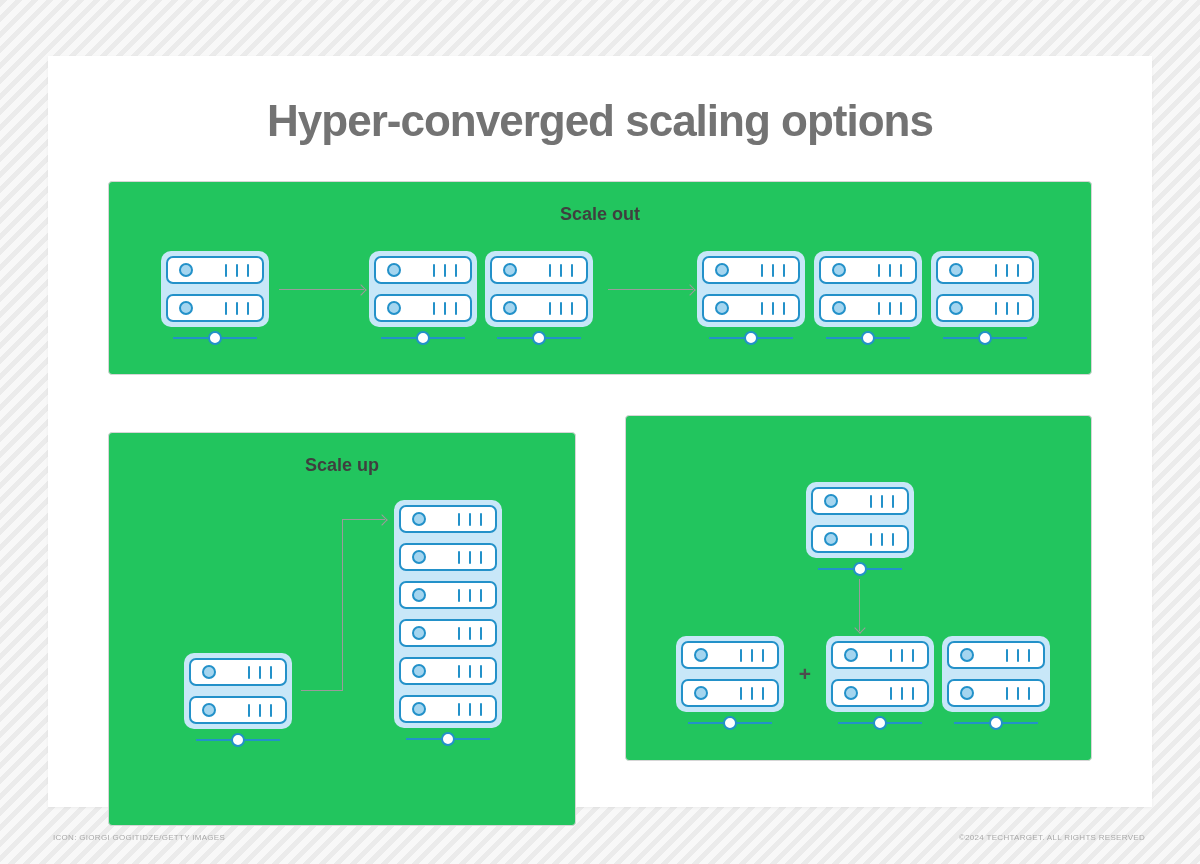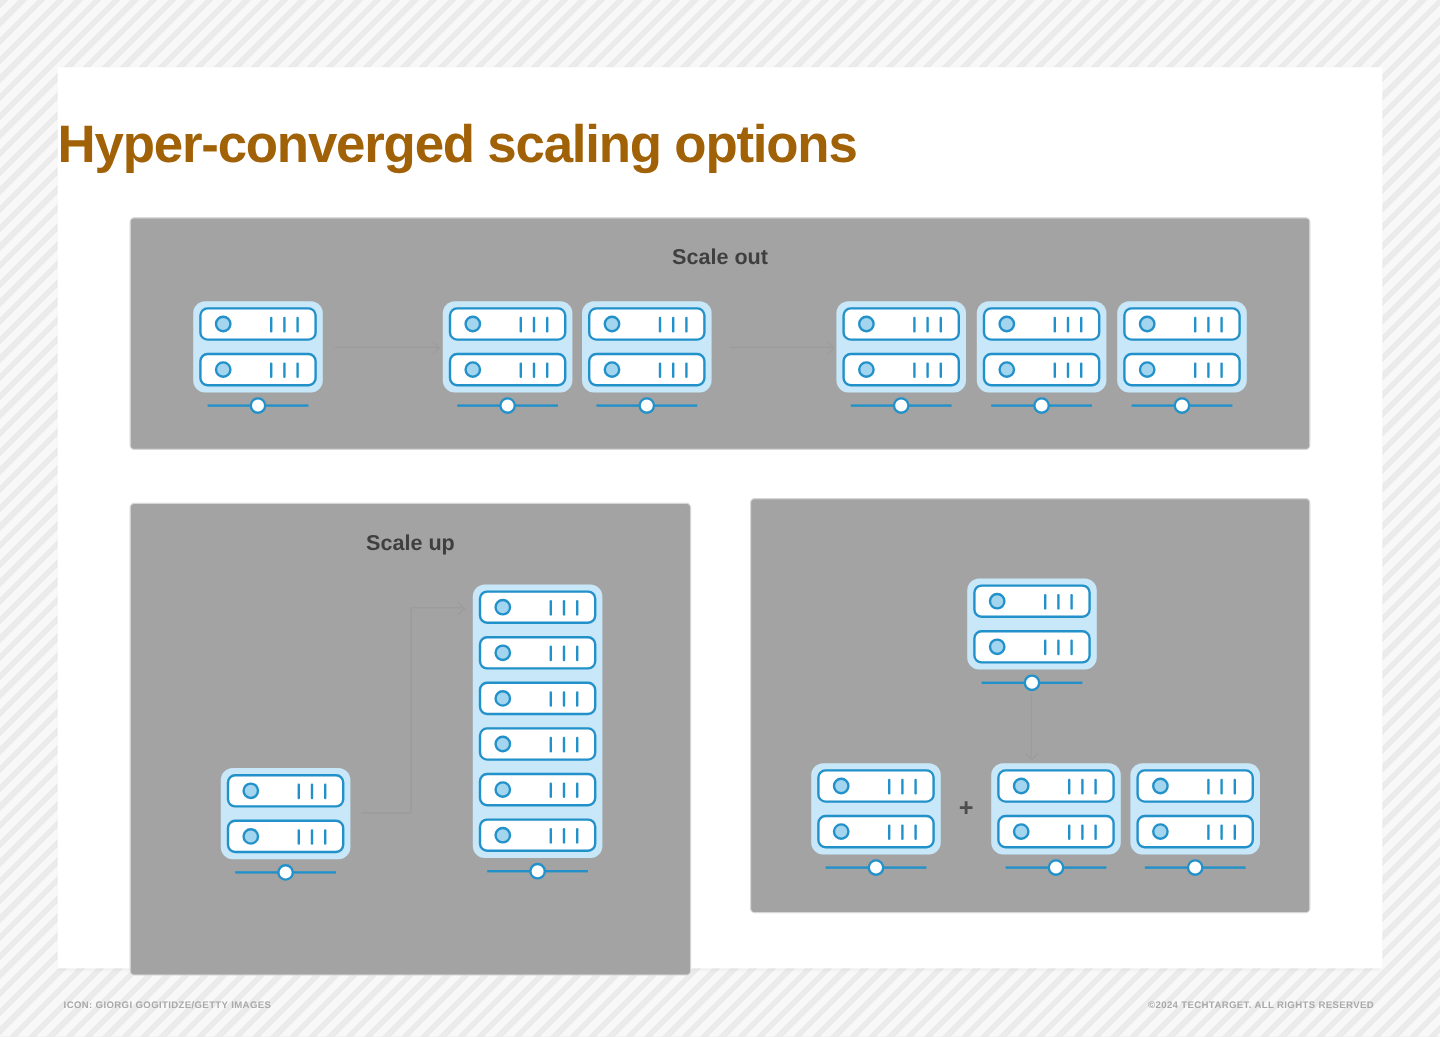--- a/index.html
+++ b/index.html
@@ -11,30 +11,30 @@
     background:repeating-linear-gradient(135deg,#ebebeb 0 5px,#f8f8f8 5px 11px);
   }
 
   .card{
     position:absolute; left:48px; top:56px; width:1104px; height:751px;
     background:#ffffff; box-shadow:0 1px 3px rgba(0,0,0,0.05);
   }
 
   .main-title{
     position:absolute; left:0; top:40px; width:100%;
-    text-align:left; font-size:44px; font-weight:bold;
-    letter-spacing:-1px; color:#a16207;
+    text-align:center; font-size:44px; font-weight:bold;
+    letter-spacing:-1px; color:#737373;
   }
 
   .panel{
-    position:absolute; background:#a3a3a3;
+    position:absolute; background:#22c55e;
     border:1px solid #d6d6d6; border-radius:4px;
   }
   .panel-out     { left:60px;  top:125px; width:984px; height:194px; }
-  .panel-up      { left:60px;  top:363px; width:468px; height:394px; }
+  .panel-up      { left:60px;  top:376px; width:468px; height:394px; }
   .panel-through { left:577px; top:359px; width:467px; height:346px; }
 
   .panel-title{
     margin-top:22px; text-align:center;
     font-size:18px; font-weight:bold; color:#3f3f3f;
   }
 
   
   .stack{ position:absolute; width:108px; }
   .glow{
@@ -73,21 +73,21 @@
     transform:rotate(45deg);
   }
 
   .plus{
     position:absolute; transform:translate(-50%,-50%);
     font-size:21px; font-weight:bold; color:#4d4d4d;
   }
 
   .footer-credit, .footer-copyright{
     position:absolute; top:833px; font-size:8px; letter-spacing:0.3px;
-    color:#a9a9a9; font-weight:bold;
+    color:#a9a9a9; font-weight:normal;
   }
   .footer-credit{ left:53px; }
   .footer-copyright{ right:55px; }
 </style>
 </head>
 <body>
 
 <div class="page">
   <div class="card">
     <h1 class="main-title">Hyper-converged scaling options</h1>

